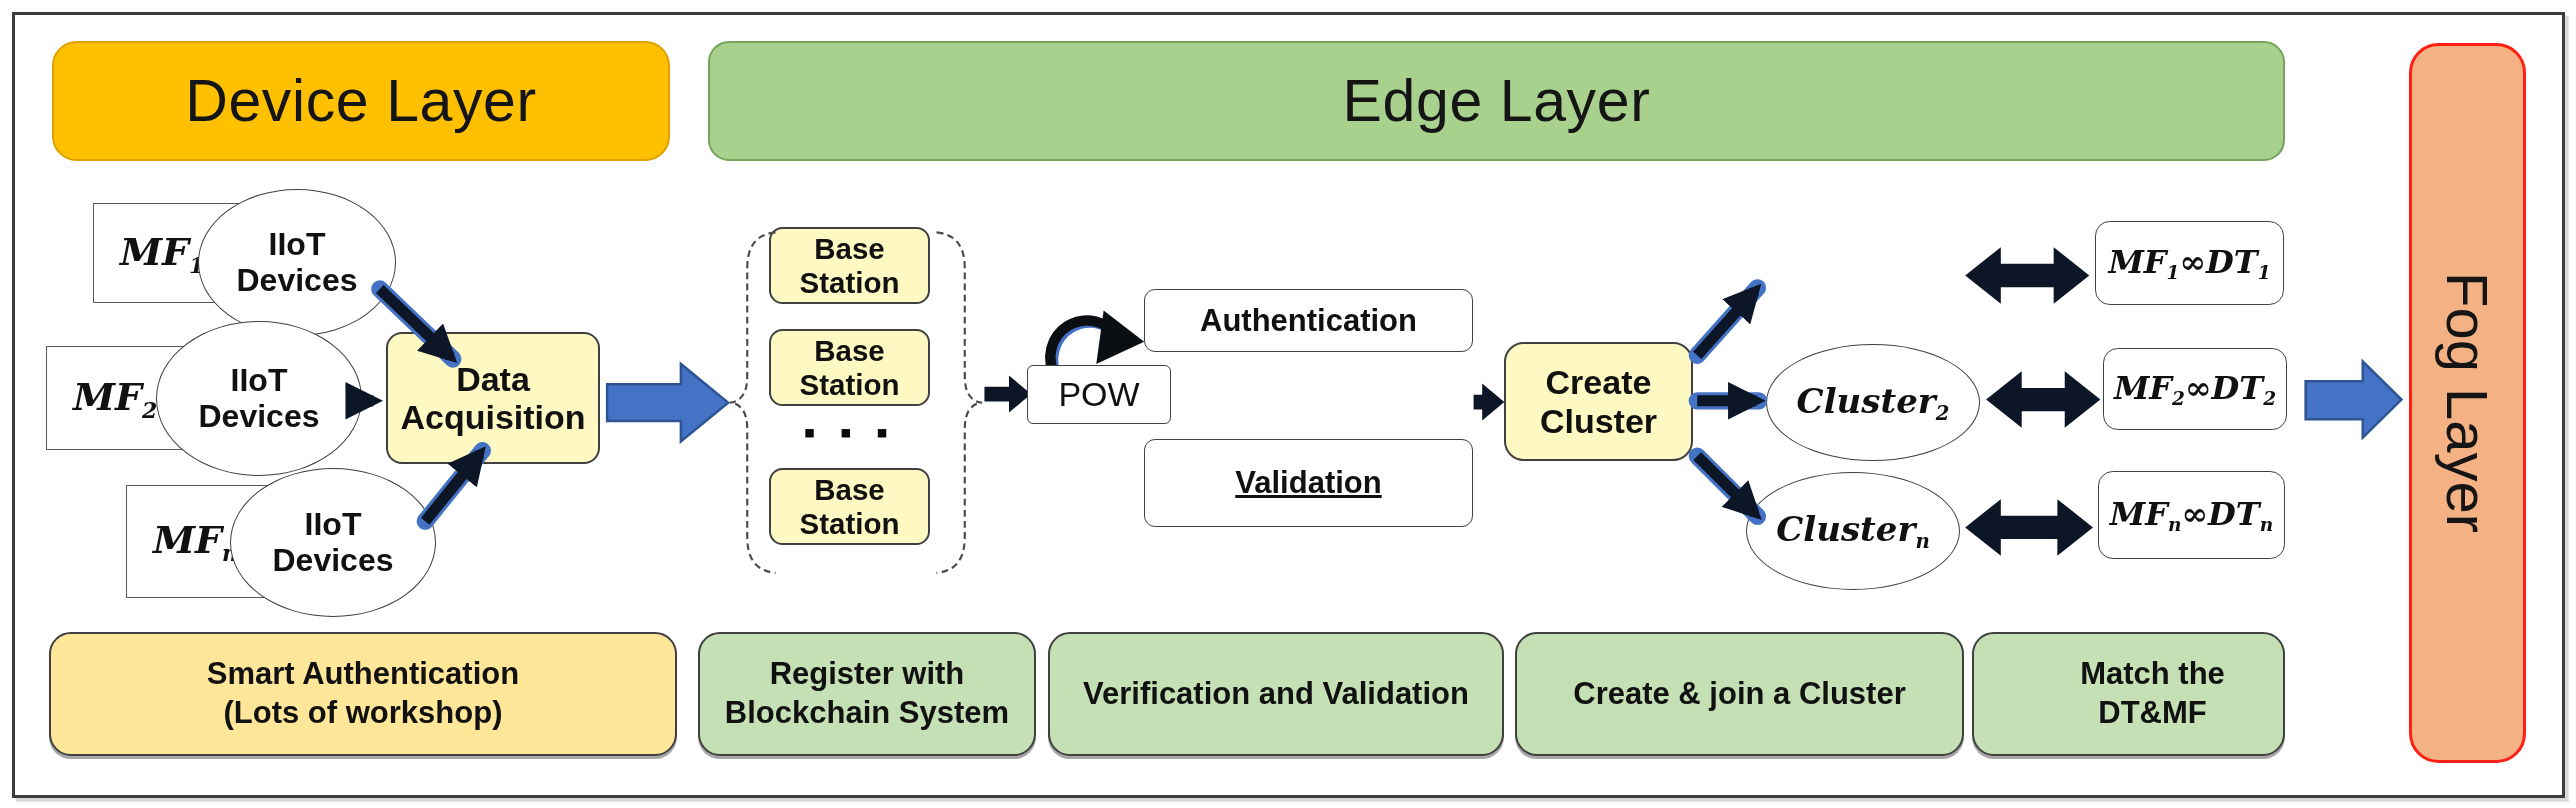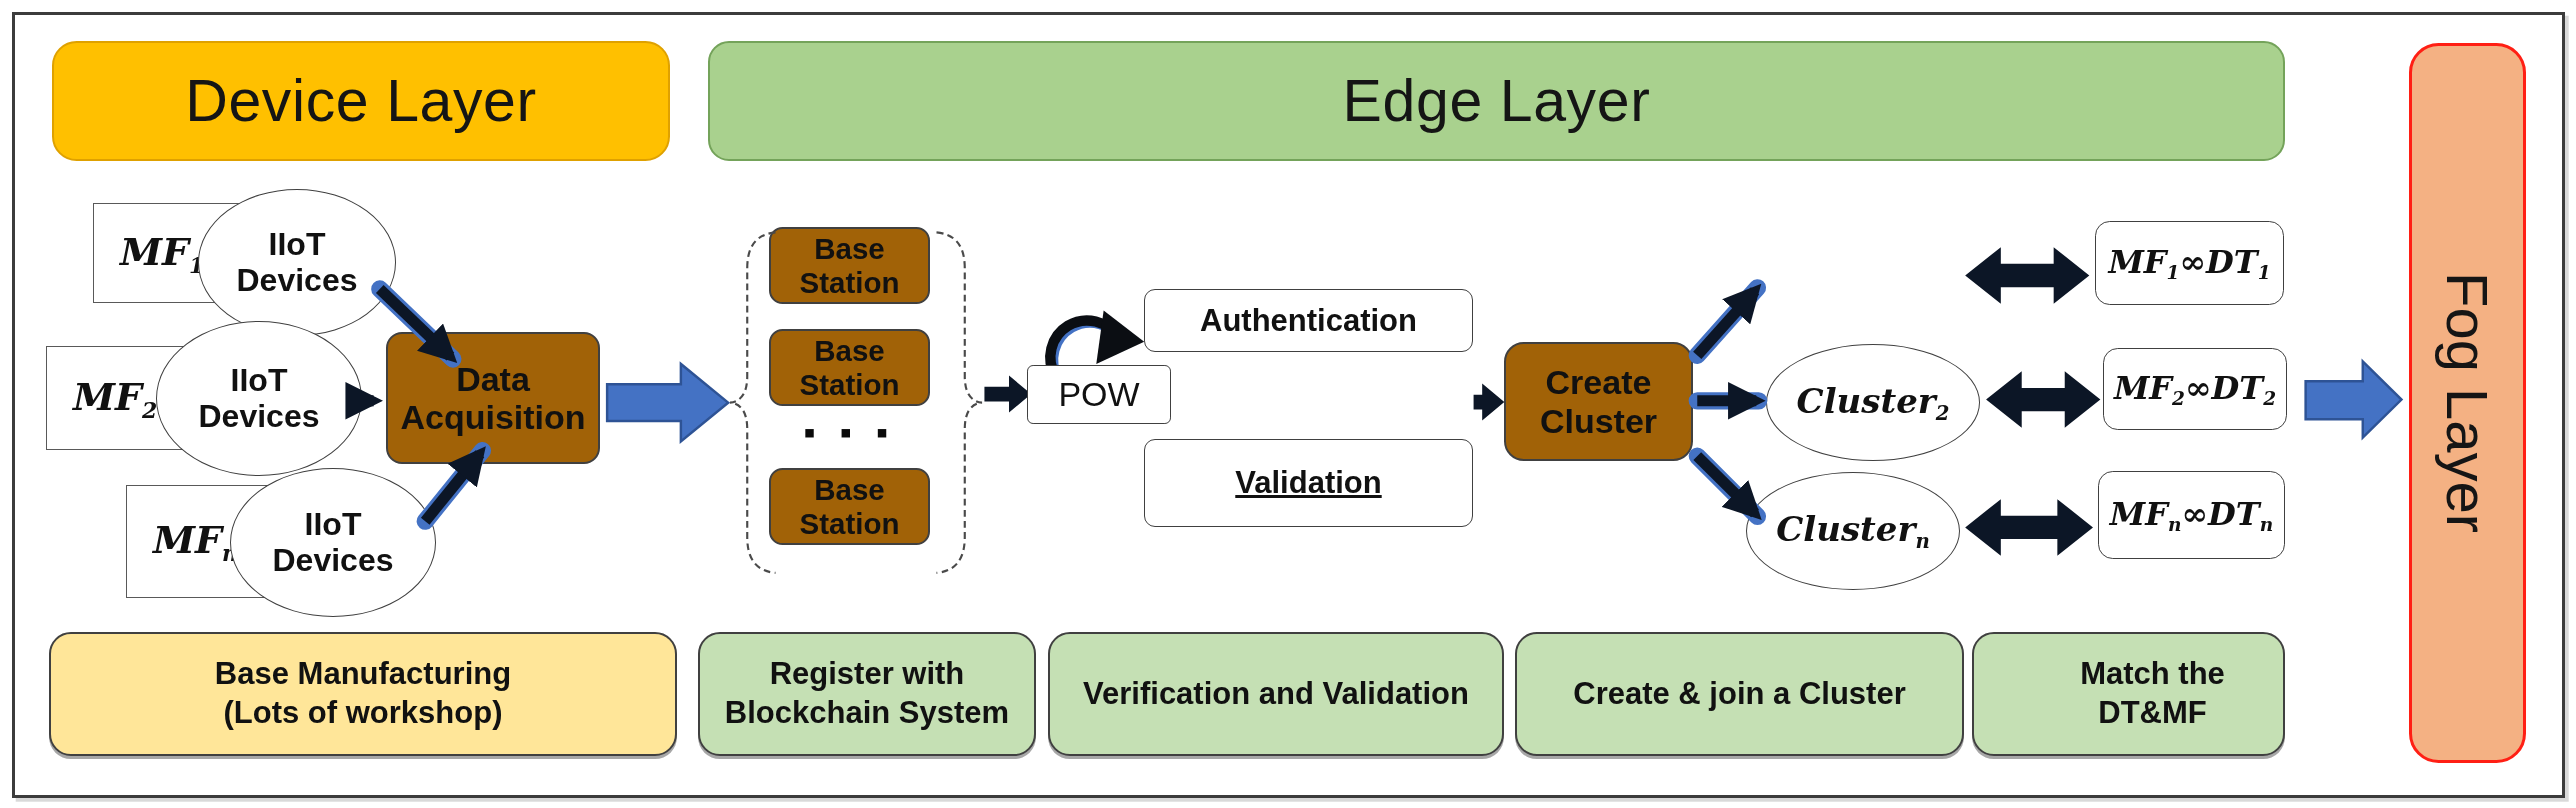--- a/index.html
+++ b/index.html
@@ -17,21 +17,21 @@
          border:3.7px solid var(--frame);background:#fff;box-shadow:3.7px 3.7px 0 #d9d9d9;}
   .abs{position:absolute;display:flex;align-items:center;justify-content:center;text-align:center;box-sizing:border-box;}
   .hdr{font-size:59px;letter-spacing:0.6px;color:#151515;}
   .hdr-device{background:var(--gold);border:2.5px solid var(--gold-border);border-radius:24.6px;}
   .hdr-edge{background:var(--header-green);border:2.5px solid var(--header-green-border);border-radius:21px;}
   .fog{background:var(--fog-fill);border:3.1px solid var(--fog-border);border-radius:29.5px;
        font-size:58px;color:#151515;}
   .fog .vtxt{writing-mode:vertical-rl;}
   .rect-plain{background:#fff;border:1.8px solid #595959;z-index:1;}
   .ellipse{background:#fff;border:1.8px solid var(--box-border);border-radius:50%;z-index:2;}
-  .rbox{background:#a16207;border:2.5px solid var(--box-border);border-radius:16px;z-index:2;}
+  .rbox{background:#fef9c3;border:2.5px solid var(--box-border);border-radius:16px;z-index:2;}
   .chk{background:#fff;border:1.8px solid var(--box-border);border-radius:11px;z-index:4;font-weight:bold;font-size:31px;}
   .mathlbl{font-family:"DejaVu Serif",serif;font-style:italic;font-weight:bold;font-size:38px;z-index:3;}
   .sub{font-size:0.58em;vertical-align:-0.35em;}
   .boldtxt{font-weight:bold;font-size:32px;line-height:1.12;}
   .bs-dots{font-size:34px;font-weight:bold;letter-spacing:7.4px;z-index:2;color:#0a0a0a;}
   .pow{background:#fff;border:1.8px solid var(--box-border);border-radius:6.1px;font-size:34px;z-index:6;}
   .pair{background:#fff;border:1.8px solid var(--box-border);border-radius:14.7px;
         font-family:"DejaVu Serif",serif;font-style:italic;font-weight:bold;font-size:32px;z-index:2;}
   .proc{border:2.5px solid var(--box-border);border-radius:22px;font-weight:bold;font-size:31px;line-height:1.25;
         box-shadow:0 3.1px 0 rgba(60,60,60,.45);}
@@ -150,21 +150,21 @@
   </div>
   <div class="abs pair" style="left:2103px;top:348px;width:184px;height:82px;">
     <span><span>MF</span><span class="sub">2</span><span>∞</span><span>DT</span><span class="sub">2</span></span>
   </div>
   <div class="abs pair" style="left:2098px;top:471px;width:187px;height:88px;">
     <span><span>MF</span><span class="sub">n</span><span>∞</span><span>DT</span><span class="sub">n</span></span>
   </div>
 
   <div class="abs proc yellow" style="left:49px;top:632px;width:628px;height:124px;">
     <span>
-        <span style="display:block">Base Manufacturing</span>
+        <span style="display:block">Smart Authentication</span>
         <span style="display:block">(Lots of workshop)</span>
       </span>
   </div>
   <div class="abs proc green" style="left:698px;top:632px;width:338px;height:124px;">
     <span>
         <span style="display:block">Register with</span>
         <span style="display:block">Blockchain System</span>
       </span>
   </div>
   <div class="abs proc green" style="left:1048px;top:632px;width:456px;height:124px;">

